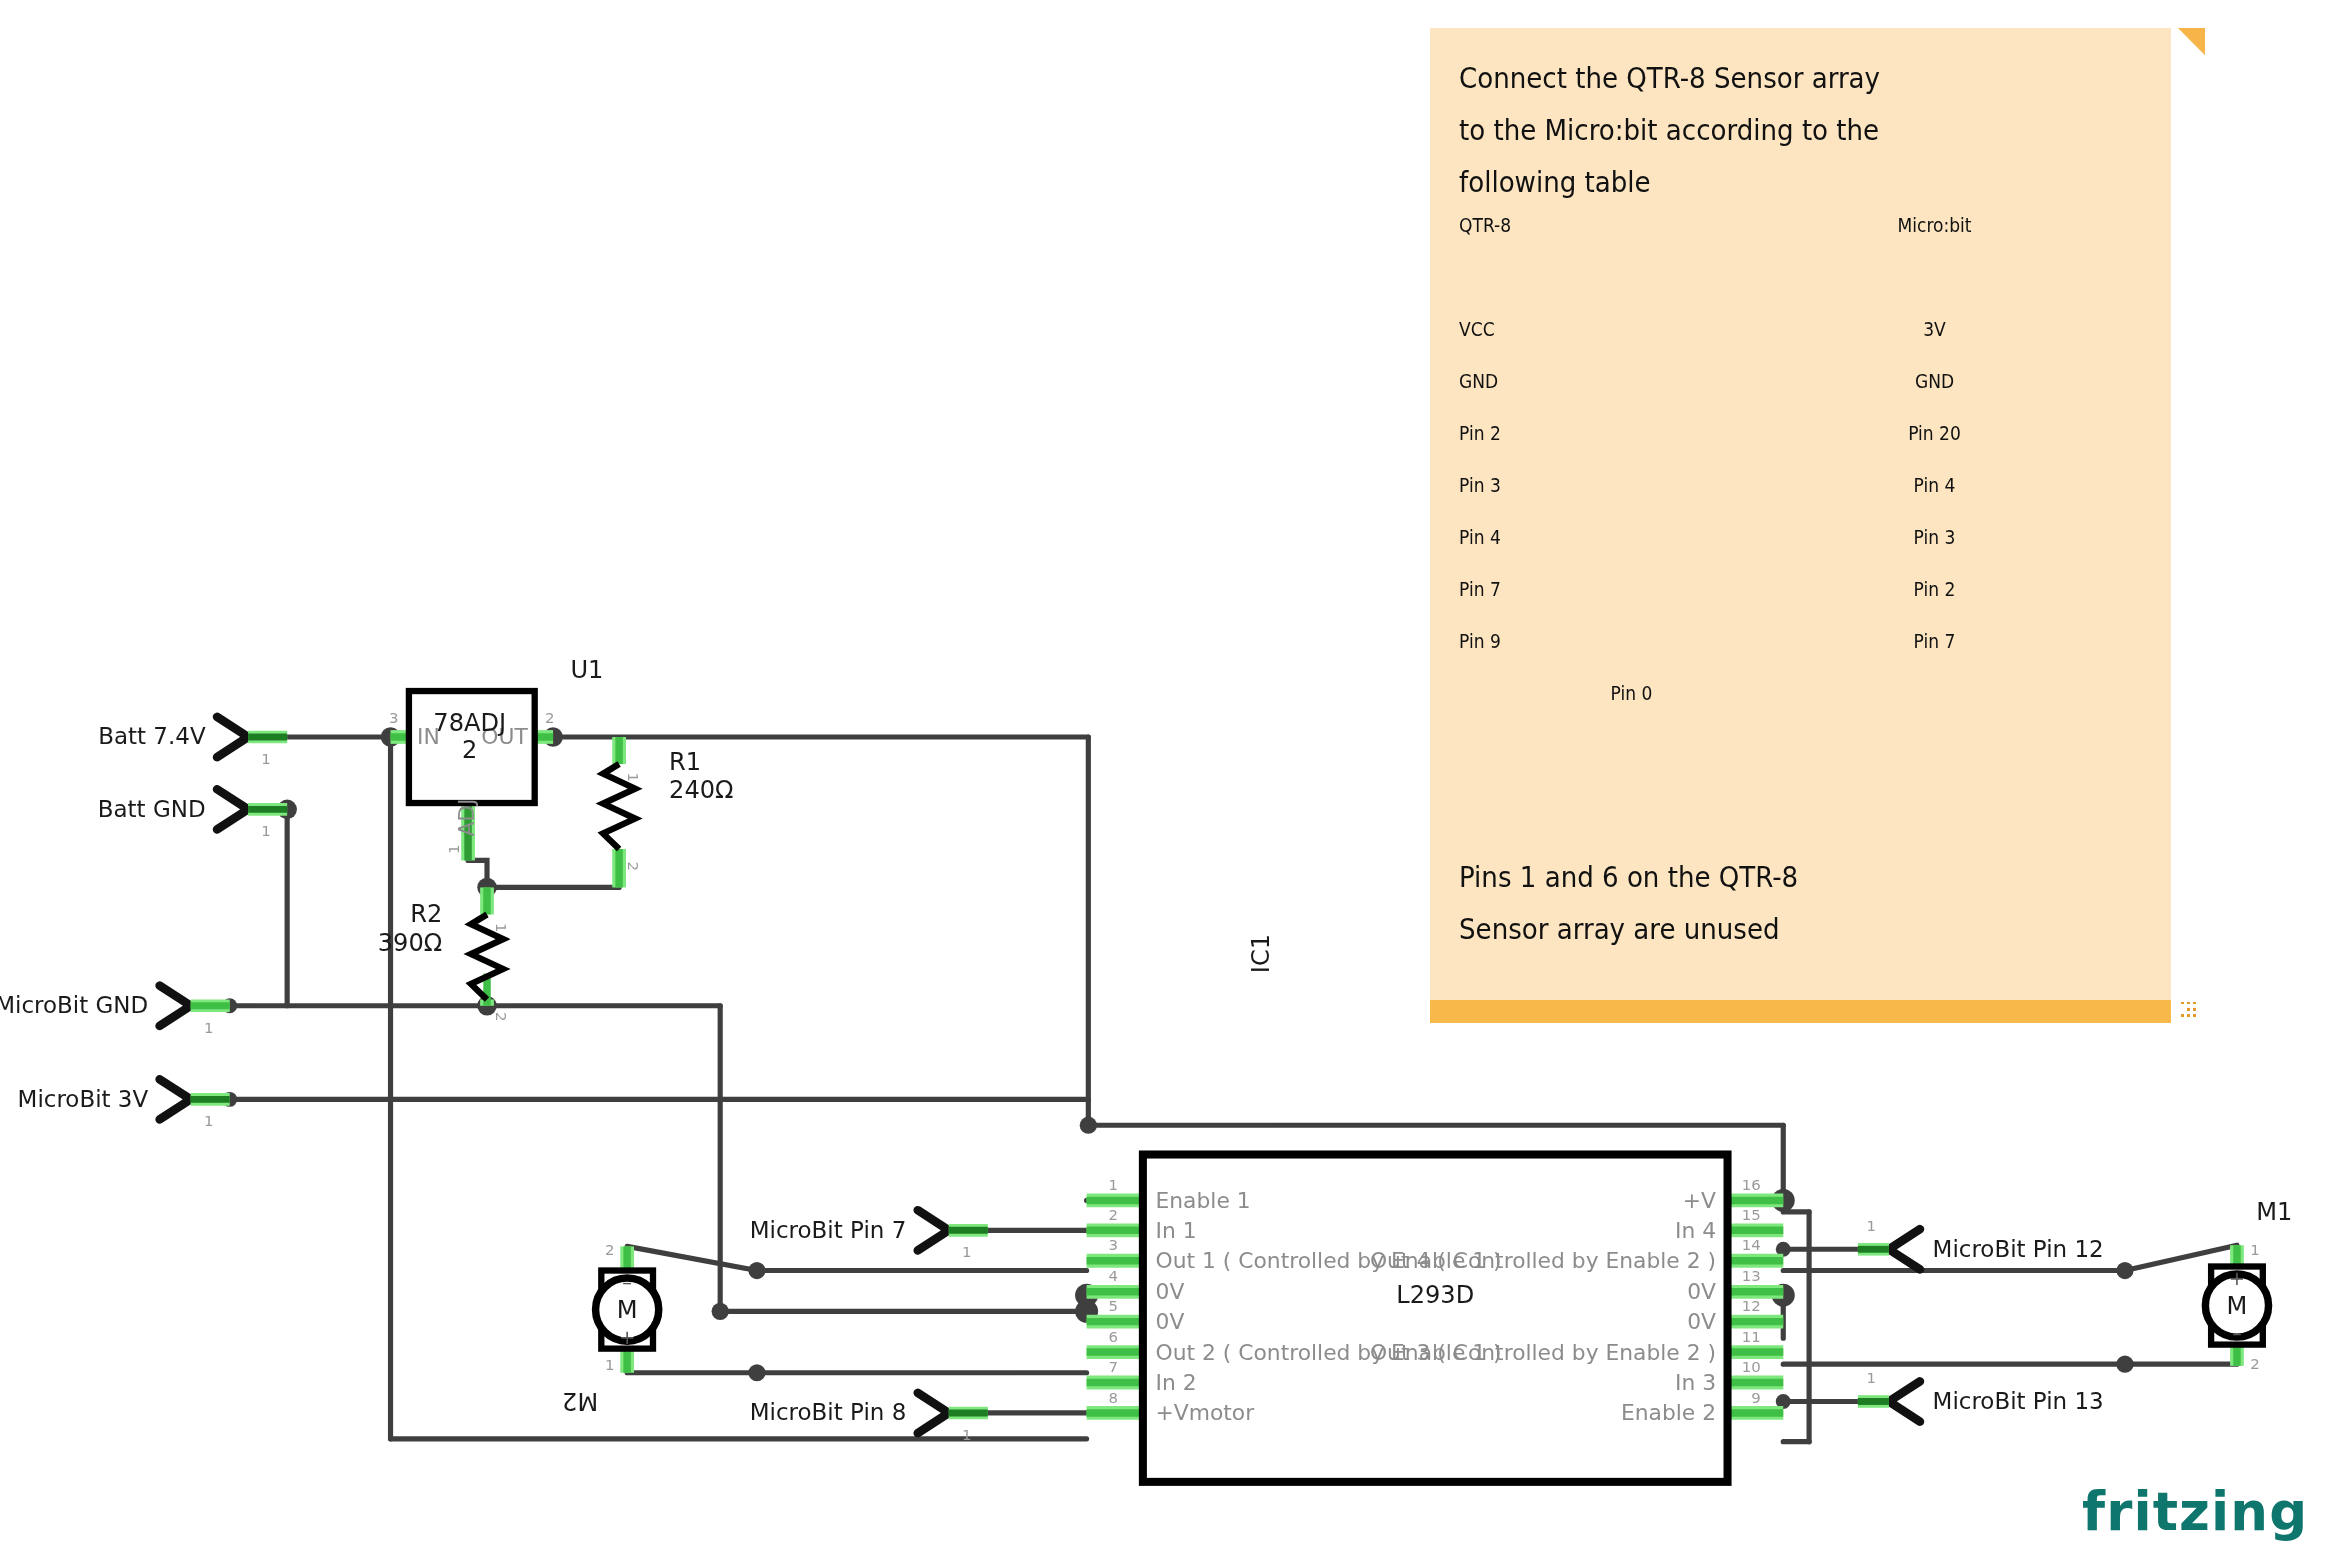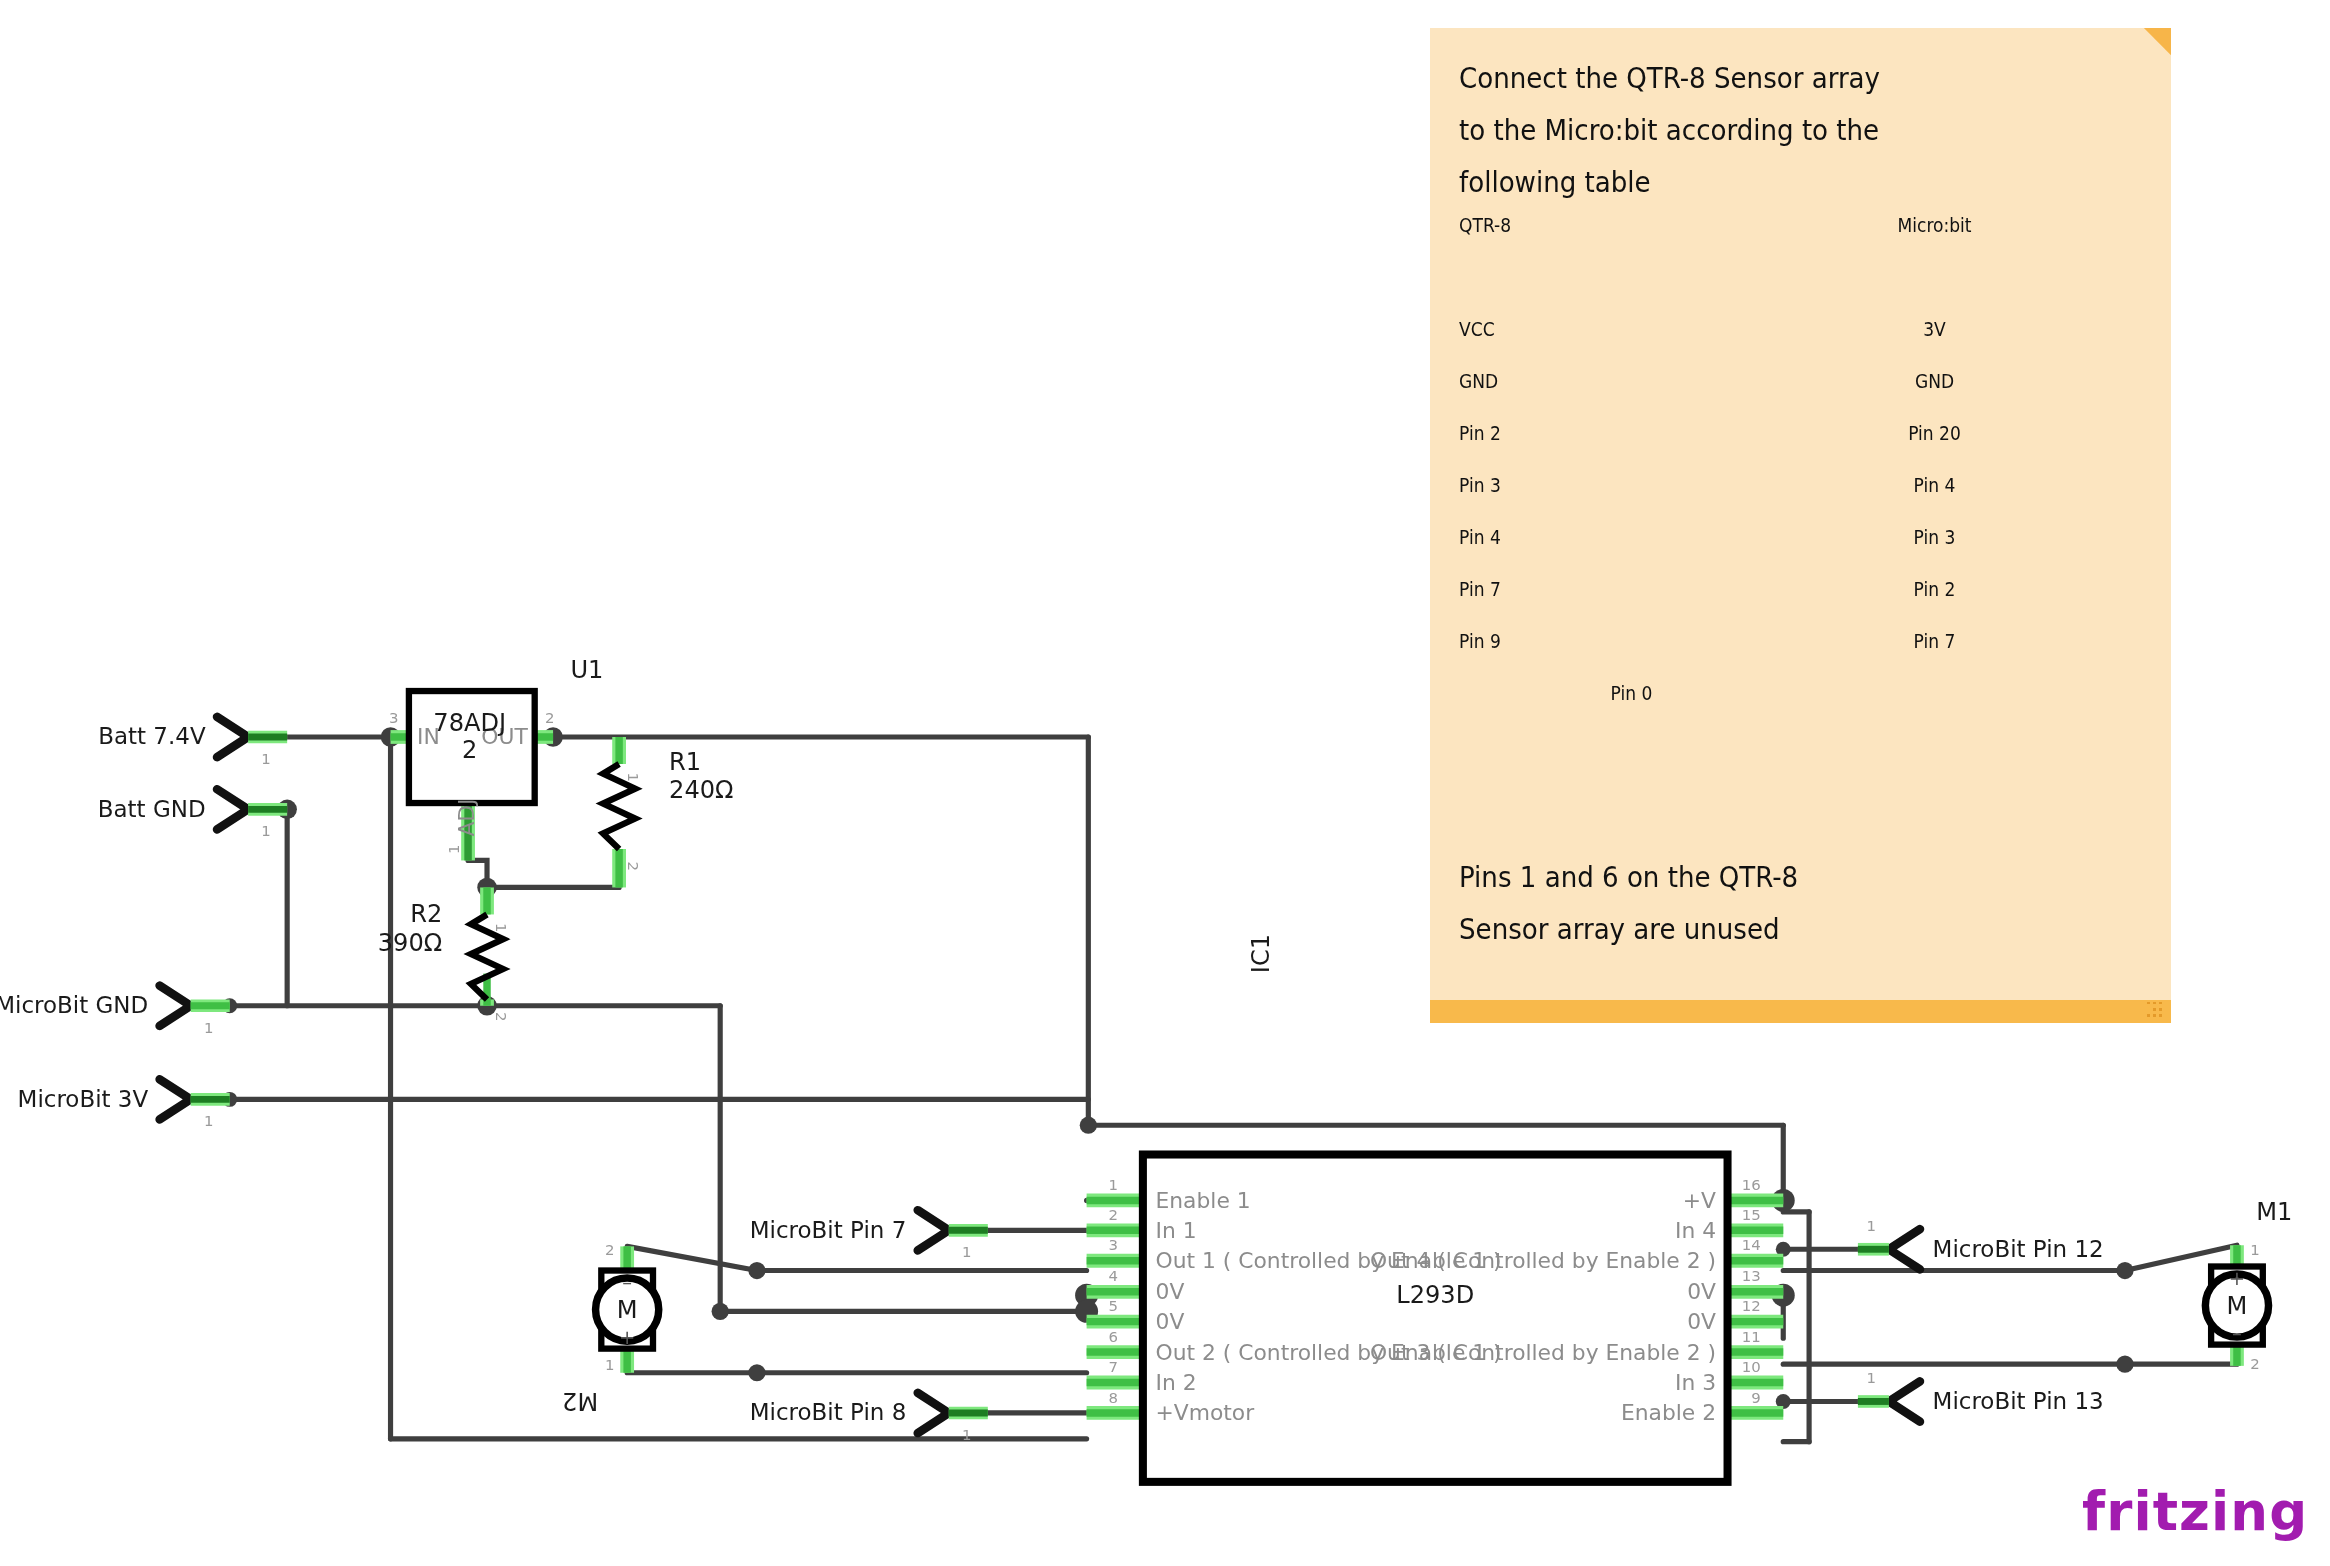--- a/index.html
+++ b/index.html
@@ -1,21 +1,21 @@
 <!DOCTYPE html>
 <html style="font-size:9.2px"><head>
 <meta charset="utf-8">
 <style>
   html,body{margin:0;padding:0;background:#ffffff;}
   body{
     width:2330px;height:1567px;position:relative;overflow:hidden;
     font-family:"DejaVu Sans", sans-serif;
   }
   #canvas{position:absolute;inset:0;width:2330px;height:1567px;}
-  .note-wrap{position:absolute;left:1430px;top:27.6px;width:741px;height:1029px;}
+  .note-wrap{position:absolute;left:1430px;top:27.6px;width:741px;height:1029px;padding-left:34px;}
   .note-body{
     position:absolute;left:0;top:0;width:741px;height:972px;
     background:#fce5c0;
   }
   .note-fold{
     position:absolute;right:0;top:0;width:27.6px;height:27.6px;
     background:#f7b549;
     clip-path:polygon(0 0,100% 0,100% 100%);
   }
   .note-footer{
@@ -40,21 +40,21 @@
     font-family:"DejaVu Sans Condensed","DejaVu Sans", sans-serif;
     font-stretch:condensed;
     font-size:19px;line-height:52px;color:#111111;
   }
   .note-table .row{display:flex;}
   .note-table .c1{width:303px;}
   .note-table .c2{width:345px;text-align:center;}
   .brand{
     position:absolute;left:2082px;top:1481px;
     font-family:"DejaVu Sans", sans-serif;
-    font-size:53px;font-weight:bold;color:#a21caf;letter-spacing:1.1px;
+    font-size:53px;font-weight:bold;color:#0f766e;letter-spacing:1.1px;
   }
   text{font-family:"DejaVu Sans", sans-serif;}
   .lbl-black{fill:#1a1a1a;font-size:40px;}
   .lbl-grey{fill:#8c8c8c;font-size:38px;}
   .pin-num{fill:#9a9a9a;font-size:26px;}
   .comp-name{fill:#1a1a1a;font-size:42px;}
   .ic-center{fill:#1a1a1a;font-size:42px;}
   .sym-sign{fill:#555;font-size:34px;}
 </style>
 </head>

